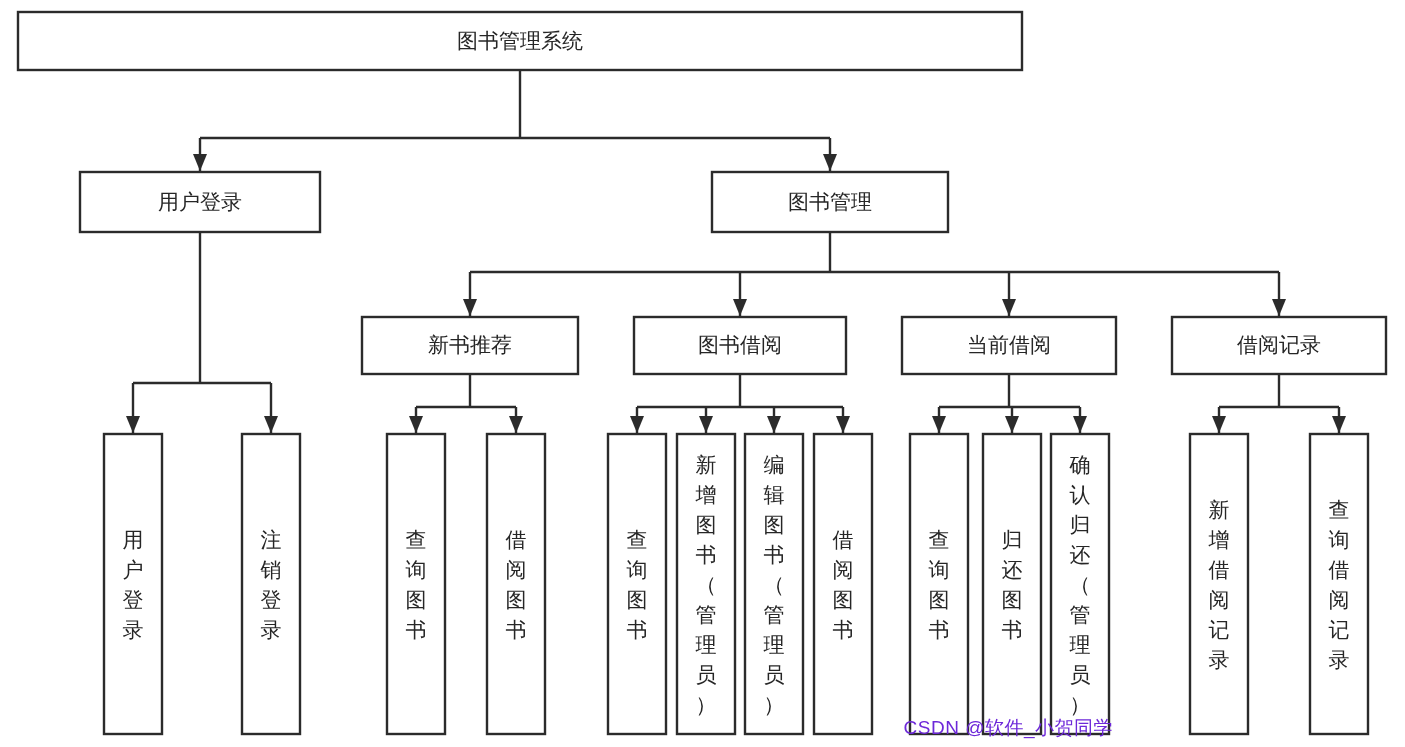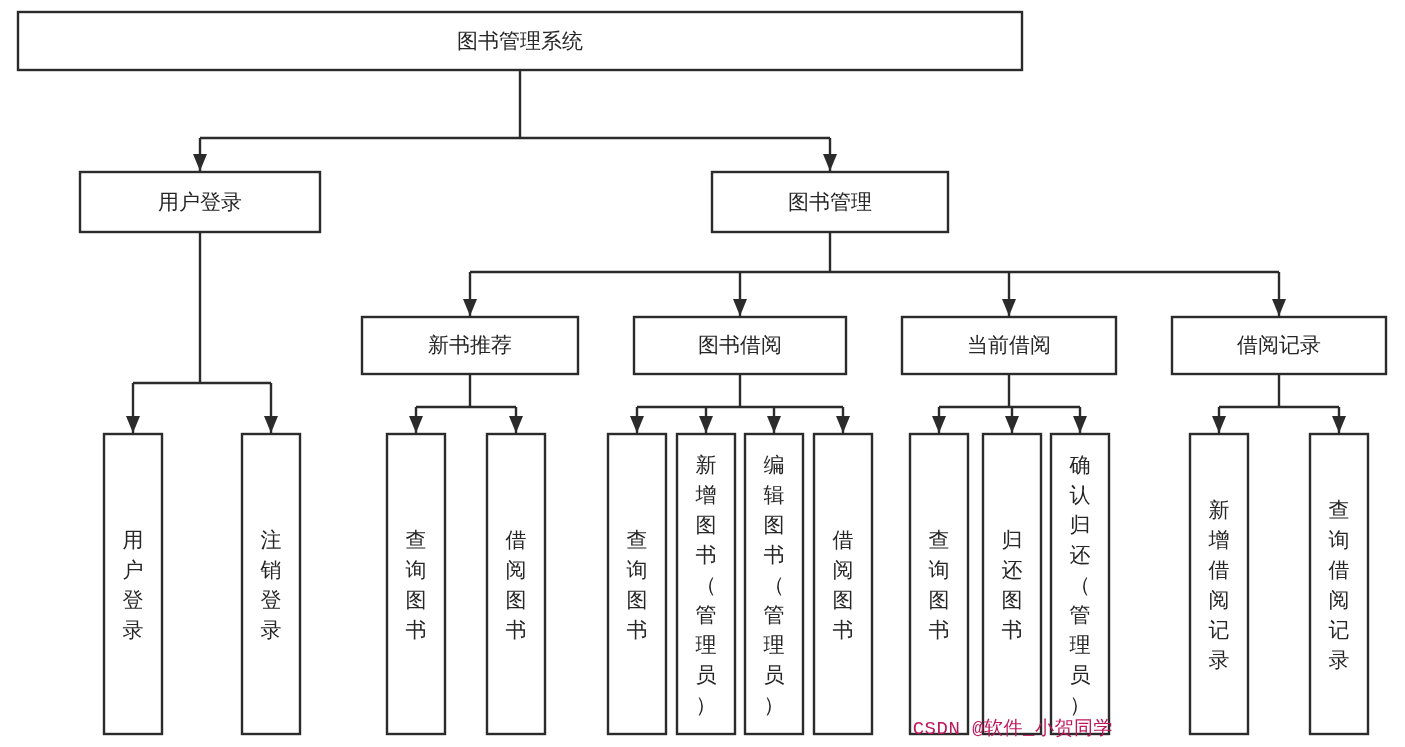--- a/index.html
+++ b/index.html
@@ -51,23 +51,23 @@
     fill: none;
   }
   .arrow-head {
     fill: #2b2b2b;
     stroke: none;
   }
   .watermark {
     position: absolute;
     right: 6px;
     bottom: 6px;
-    font-family: Liberation Mono, monospace;
+    font-family: Liberation Sans, sans-serif;
     font-size: 19px;
-    color: #be185d;
+    color: #6d28d9;
     letter-spacing: 0.5px;
     white-space: nowrap;
     user-select: none;
   }
 </style>
 </head>
 <body>
 
 <div id="diagram-root">
   <svg id="tree-svg" viewBox="0 0 1405 747" xmlns="http://www.w3.org/2000/svg">

